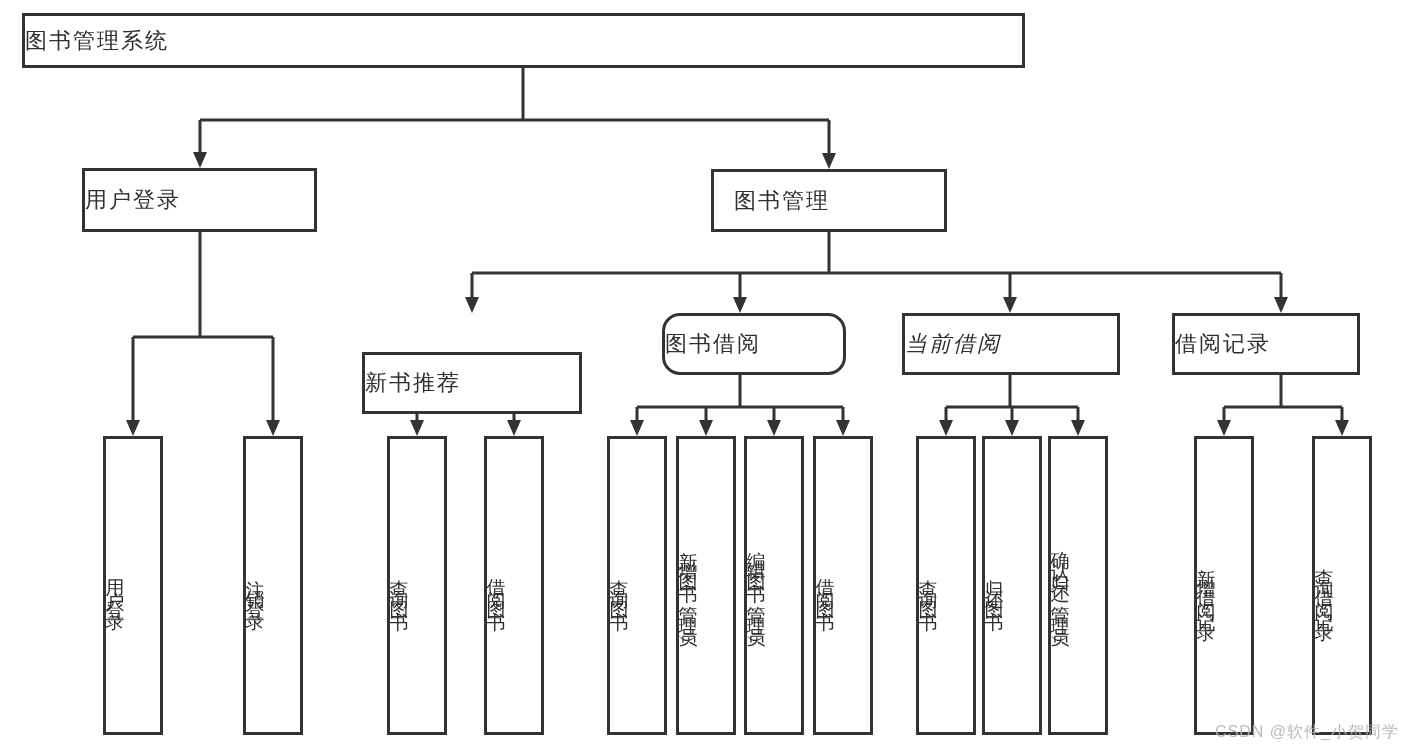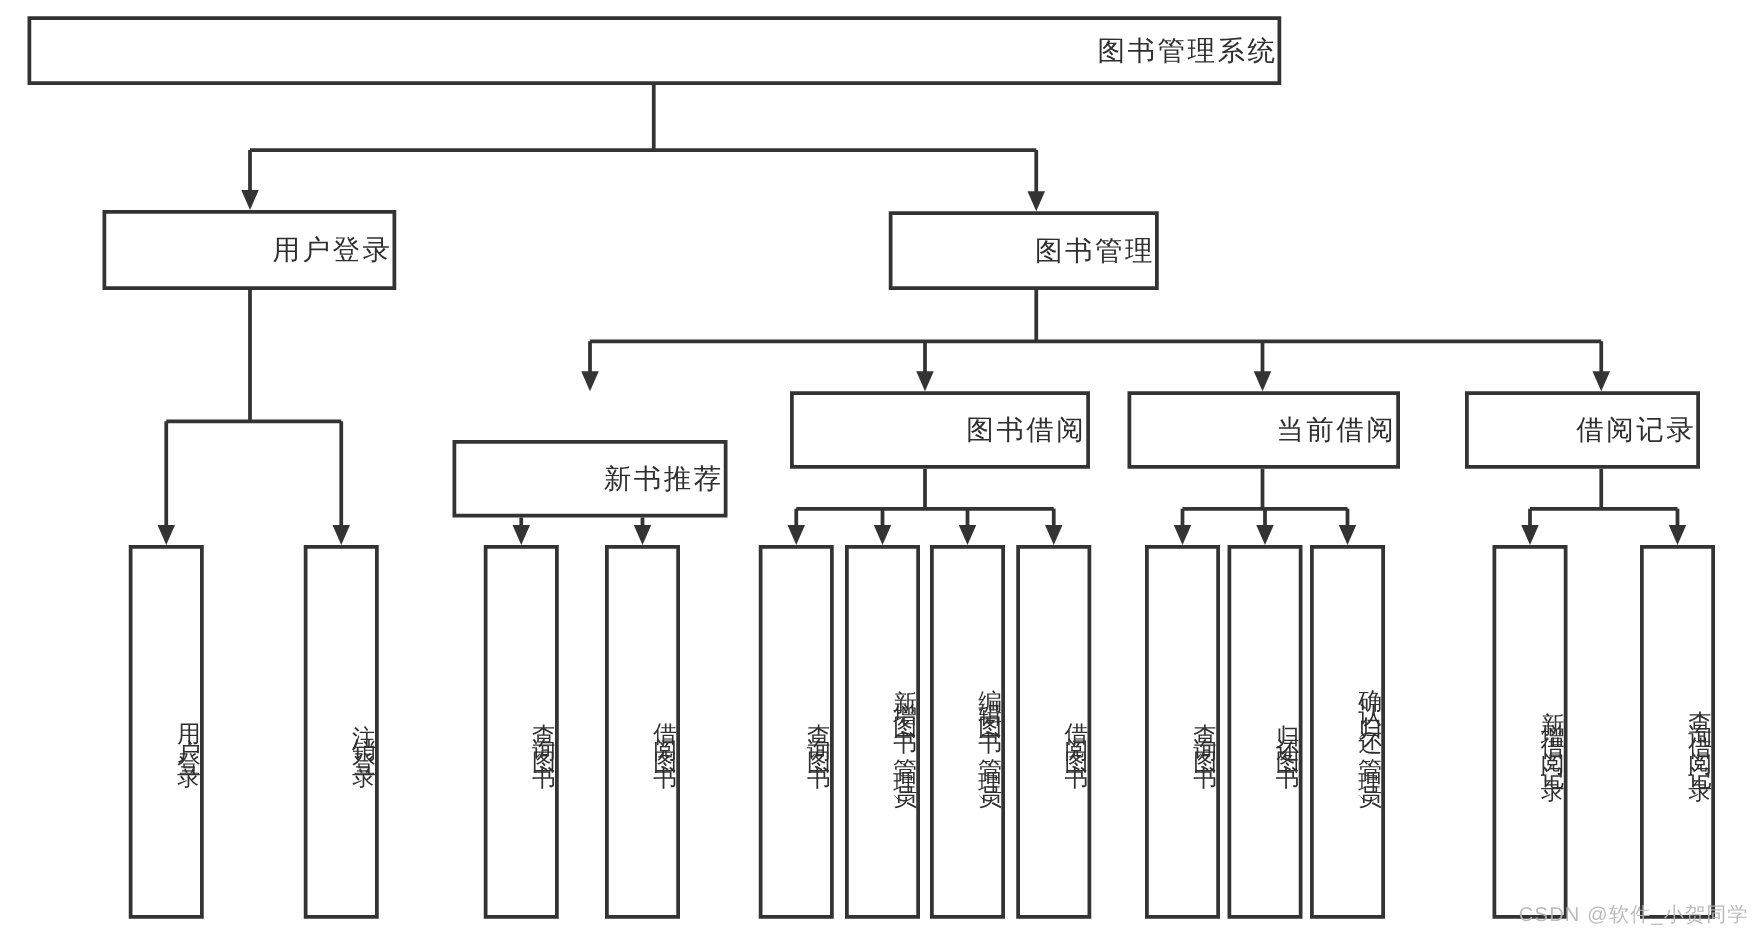--- a/index.html
+++ b/index.html
@@ -17,21 +17,21 @@
     width: 1405px; height: 747px;
     pointer-events: none;
   }
   .node {
     position: absolute;
     box-sizing: border-box;
     border: 3px solid #333333;
     background: #ffffff;
     display: flex;
     align-items: center;
-    justify-content: flex-end;
+    justify-content: flex-start;
     color: #2f2f2f;
   }
   .node.h .label {
     font-size: 22px;
     letter-spacing: 2px;
     white-space: nowrap;
   }
   .node.leaf .label {
     writing-mode: vertical-rl;
     text-orientation: mixed;
@@ -96,31 +96,31 @@
     </g>
   </svg>
 
   <div class="node h" style="left:22px; top:13px; width:1003px; height:55px;">
     <span class="label">图书管理系统</span>
   </div>
 
   <div class="node h" style="left:82px; top:168px; width:235px; height:64px;">
     <span class="label">用户登录</span>
   </div>
-  <div class="node h" style="left:711px; top:169px; width:216px; height:63px;">
+  <div class="node h" style="left:711px; top:169px; width:236px; height:63px;padding-left:20px;">
     <span class="label">图书管理</span>
   </div>
 
   <div class="node h" style="left:362px; top:313px; width:220px; height:62px;margin-top:39px;">
     <span class="label">新书推荐</span>
   </div>
-  <div class="node h" style="left:632px; top:313px; width:240px; height:62px;">
+  <div class="node h" style="left:662px; top:313px; width:184px; height:62px;border-radius:18px;">
     <span class="label">图书借阅</span>
   </div>
-  <div class="node h" style="left:902px; top:313px; width:218px; height:62px;">
+  <div class="node h" style="left:902px; top:313px; width:218px; height:62px;font-style:italic;">
     <span class="label">当前借阅</span>
   </div>
   <div class="node h" style="left:1172px; top:313px; width:188px; height:62px;">
     <span class="label">借阅记录</span>
   </div>
 
   <div class="node leaf" style="left:103px; top:436px; width:60px; height:299px;">
     <span class="label">用户登录</span>
   </div>
   <div class="node leaf" style="left:243px; top:436px; width:60px; height:299px;">

